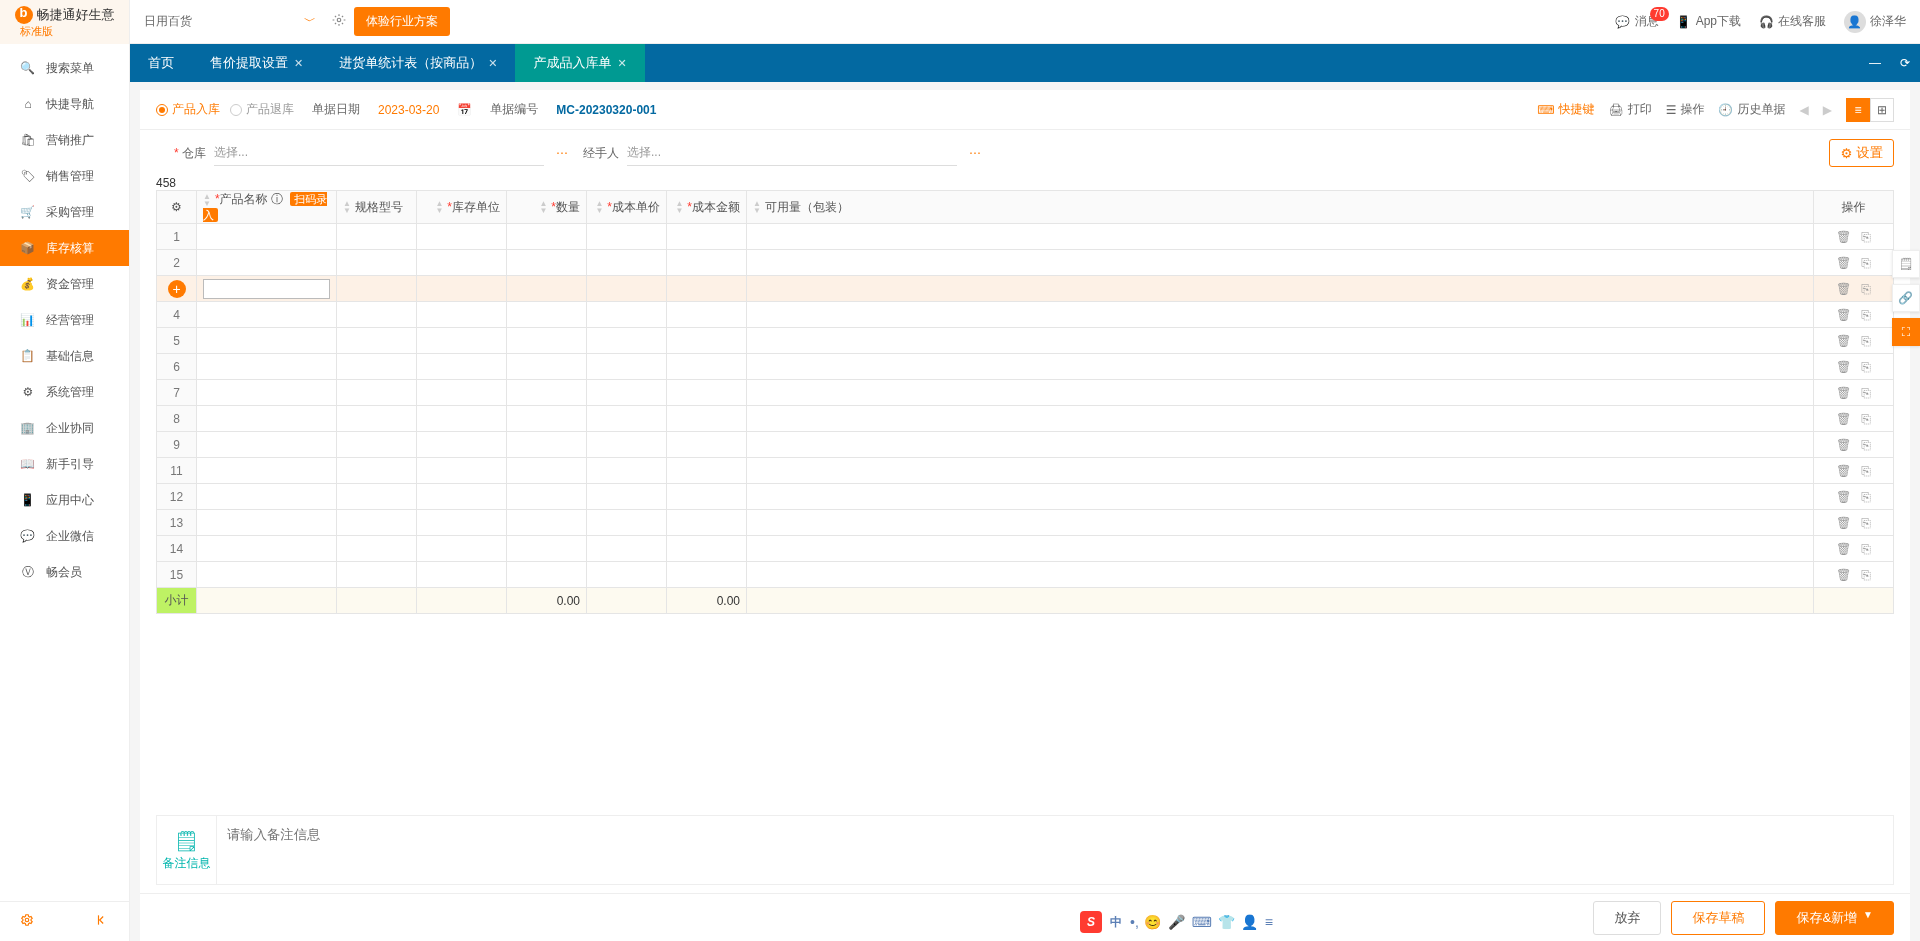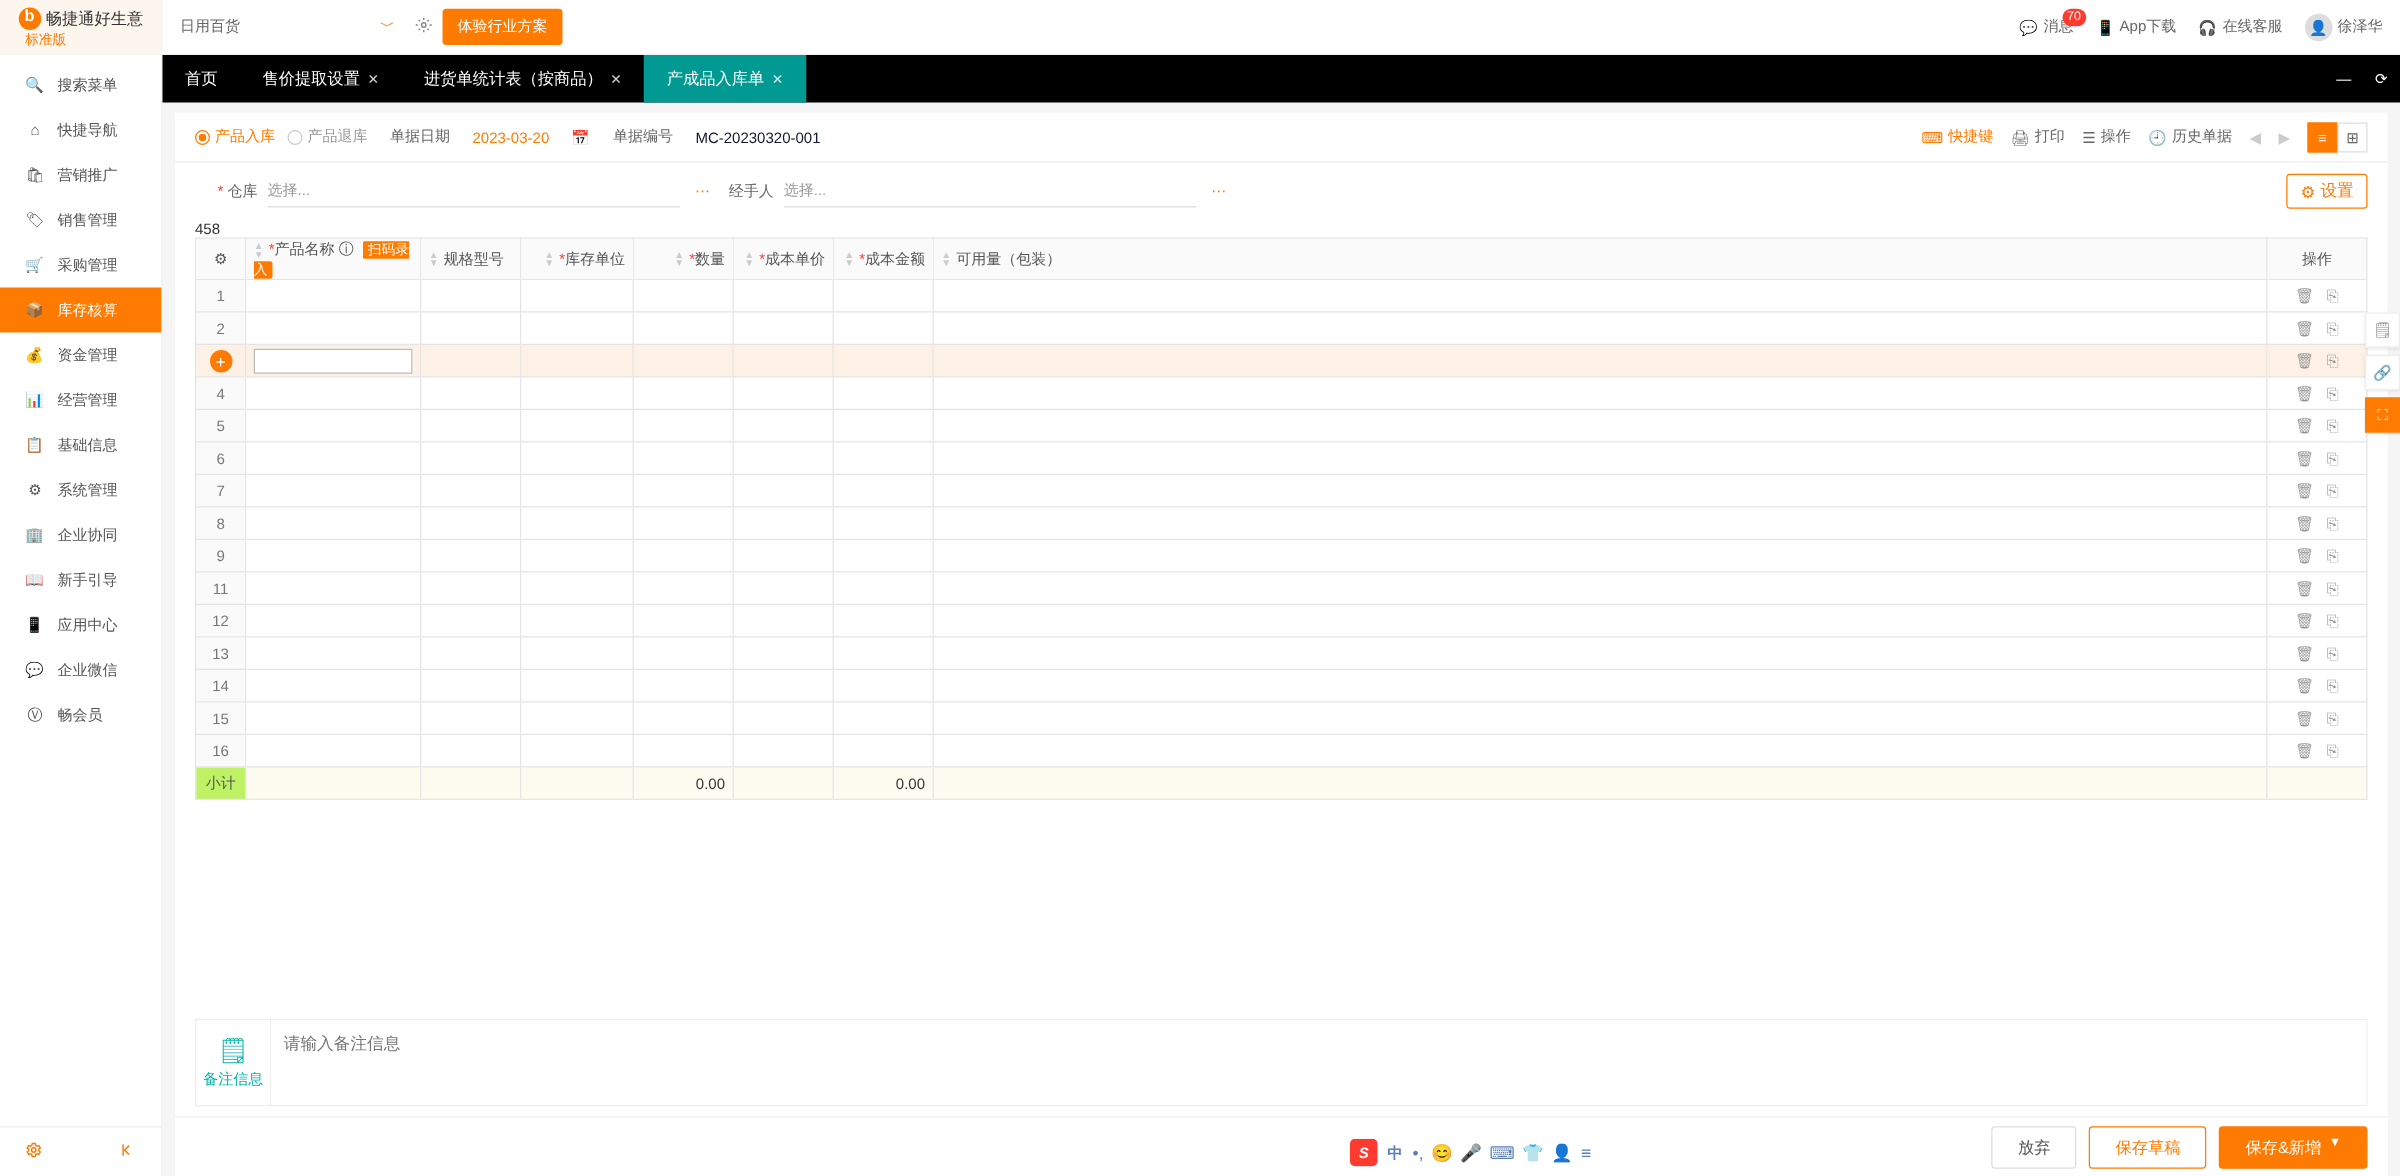--- a/index.html
+++ b/index.html
@@ -29,41 +29,41 @@
 .shop-select { display: flex; align-items: flex-end; gap: 8px; color: #666; cursor: pointer; min-width: 180px; }
 .shop-select .chev { color: #ff7a00; margin-left: auto; margin-right: 8px; }
 .gear-btn { color: #888; cursor: pointer; margin: 0 8px; }
 .solution-btn { background: #ff7a00; color: #fff; border: none; padding: 6px 12px; border-radius: 3px; cursor: pointer; font-size: 12px; }
 .topbar-right { margin-left: auto; display: flex; align-items: center; gap: 18px; color: #666; }
 .tb-item { display: flex; align-items: center; gap: 4px; cursor: pointer; position: relative; }
 .badge { position: absolute; top: -6px; right: -10px; background: #ff3b30; color: #fff; border-radius: 8px; font-size: 10px; padding: 0 4px; line-height: 14px; }
 .avatar { width: 22px; height: 22px; background: #ddd; border-radius: 50%; display: inline-flex; align-items: center; justify-content: center; color: #fff; }
 
 
-.tabs { height: 38px; background: #000000; display: flex; align-items: stretch; color: #fff; }
+.tabs { height: 38px; background: #0369a1; display: flex; align-items: stretch; color: #fff; }
 .tab { padding: 0 18px; display: flex; align-items: center; gap: 6px; cursor: pointer; font-size: 13px; }
 .tab.active { background: #009a92; }
 .tab .close { font-size: 11px; opacity: .8; }
 .tabs-right { margin-left: auto; display: flex; align-items: center; }
 .tab-action { width: 30px; height: 38px; display: flex; align-items: center; justify-content: center; cursor: pointer; }
 
 
 .content { flex: 1; background: #fff; margin: 8px 10px 0 10px; display: flex; flex-direction: column; position: relative; }
 
 
 .form-head { height: 40px; display: flex; align-items: center; padding: 0 16px; border-bottom: 1px solid #eee; gap: 18px; }
 .radio-group { display: flex; gap: 10px; }
 .radio { display: flex; align-items: center; gap: 4px; cursor: pointer; }
 .radio .circle { width: 12px; height: 12px; border: 1px solid #ccc; border-radius: 50%; position: relative; }
 .radio.checked .circle { border-color: #ff7a00; }
 .radio.checked .circle::after { content: ""; position: absolute; inset: 2px; background: #ff7a00; border-radius: 50%; }
 .radio.checked { color: #ff7a00; }
 .radio:not(.checked) { color: #999; }
 .fh-label { color: #666; }
-.fh-val { color: #0f172a; }
+.fh-val { color: #0369a1; font-weight: bold; }
 .fh-date { color: #ff7a00; }
 .head-right { margin-left: auto; display: flex; align-items: center; gap: 14px; color: #666; }
 .hr-btn { display: flex; align-items: center; gap: 4px; cursor: pointer; }
 .hr-btn.orange { color: #ff7a00; }
 .view-toggle { display: flex; }
 .vt-btn { width: 24px; height: 24px; border: 1px solid #ddd; display: flex; align-items: center; justify-content: center; cursor: pointer; background: #fff; }
 .vt-btn.active { background: #ff7a00; border-color: #ff7a00; color: #fff; }
 
 
 .form-row2 { height: 46px; display: flex; align-items: center; padding: 0 16px; }
@@ -550,36 +550,20 @@
                 <td></td>
                 <td></td>
                 <td></td>
     <td class="op-col">
                   <div class="op-icons">
       <span>🗑</span>
       <span>⎘</span>
     </div>
                 </td>
               </tr>
-              <tr>
-    <td class="rownum">16</td>
-    <td></td>
-                <td></td>
-                <td></td>
-                <td></td>
-                <td></td>
-                <td></td>
-                <td></td>
-    <td class="op-col">
-                  <div class="op-icons">
-      <span>🗑</span>
-      <span>⎘</span>
-    </div>
-                </td>
-              </tr>
             </tbody>
             <tfoot>
             <tr class="subtotal-row">
               <td class="rownum">小计</td>
               <td></td>
                 <td></td>
                 <td></td>
               <td class="num-r">0.00</td>
               <td></td>
               <td class="num-r">0.00</td>

